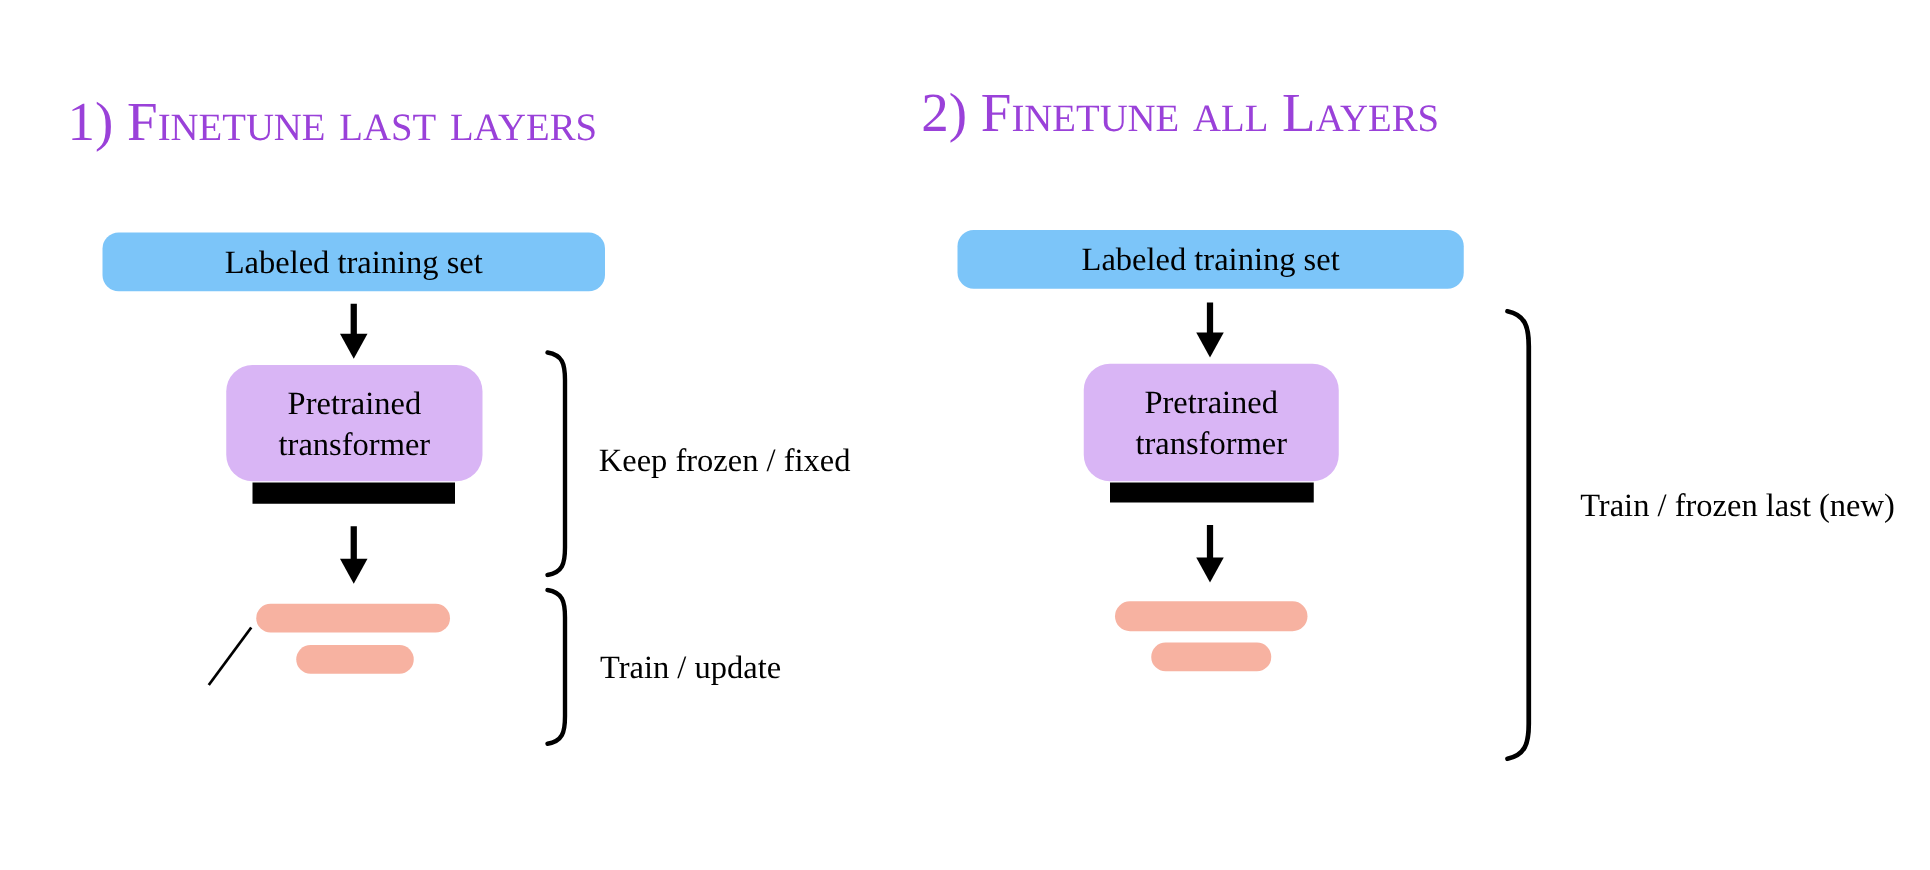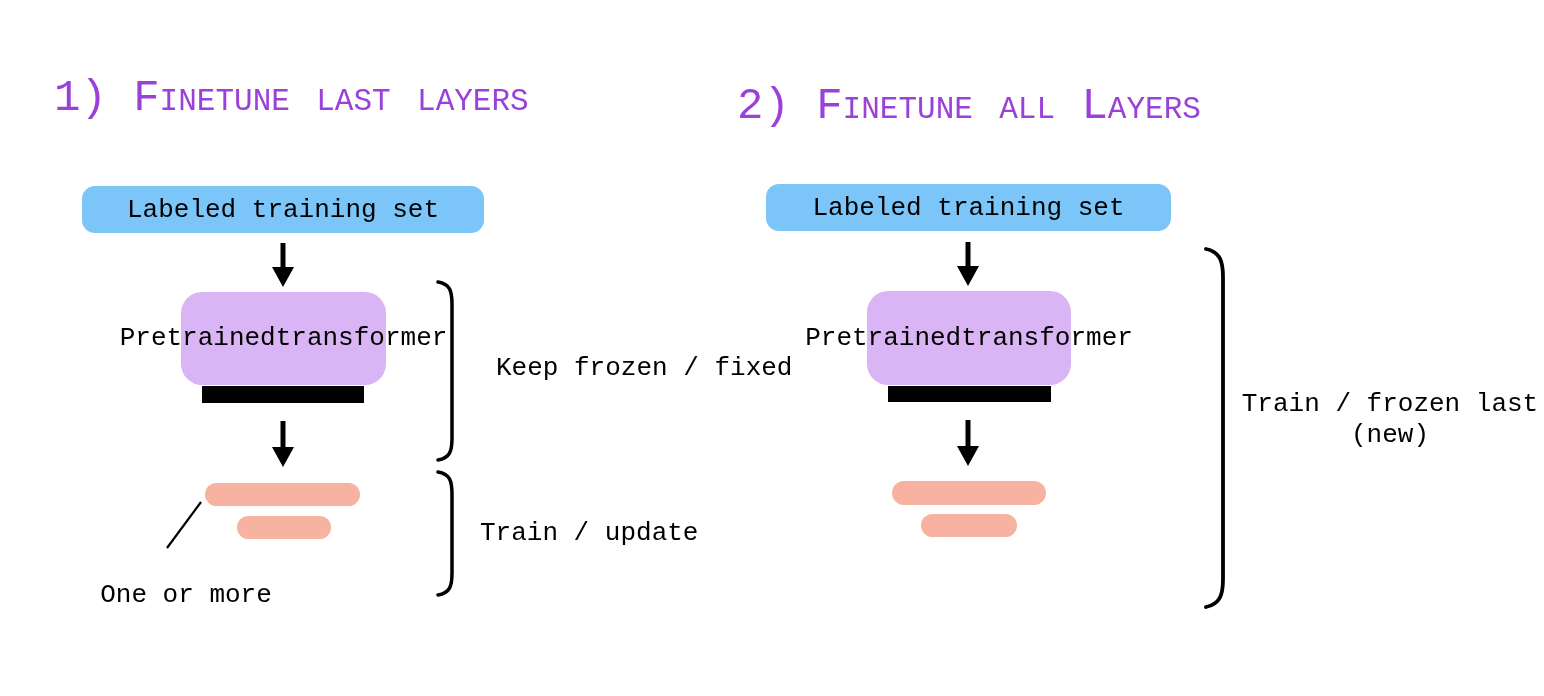--- a/index.html
+++ b/index.html
@@ -2,21 +2,21 @@
 <html style="--title: #9a41d9; --highlight: #8d46ea; --training_box: #7cc5f9; --model_box: #d9b5f5; --layer_bar: #f7b2a1; --bar: #000000; --text: #111111;"><head>
 <meta charset="utf-8">
 <style>
   html, body { margin: 0; padding: 0; background: #ffffff; }
   .canvas {
     position: relative;
     width: 1544px;
     height: 696px;
     background: #ffffff;
     overflow: hidden;
-    font-family: Liberation Mono, monospace;
+    font-family: Liberation Serif, serif;
     color: var(--text, #111);
   }
   .abs { position: absolute; }
   .panel-title {
     position: absolute;
     margin: 0;
     font-size: 44px;
     line-height: 52px;
     font-weight: 400;
     font-variant: small-caps;
@@ -32,21 +32,21 @@
     font-size: 26px;
     color: #000;
   }
   .training-box {
     background: var(--training_box, #7cc5f9);
     border-radius: 13px;
   }
   .model-box {
     background: var(--model_box, #d9b5f5);
     border-radius: 21px;
-    flex-direction: row;
+    flex-direction: column;
     line-height: 33px;
   }
   .black-bar { position: absolute; background: var(--bar, #000); }
   .pink-bar {
     position: absolute;
     background: var(--layer_bar, #f7b2a1);
     border-radius: 12px;
   }
   .label {
     position: absolute;
@@ -95,36 +95,35 @@
     </svg>
 
     <div class="pink-bar" style="left:205px; top:483px; width:155px; height:23px;"></div>
     <div class="pink-bar" style="left:237px; top:516px; width:94px; height:23px;"></div>
 
     <svg class="abs" style="left:165px; top:500px;" width="38" height="50" viewBox="0 0 38 50">
       <line x1="2" y1="48" x2="36" y2="2" stroke="#000" stroke-width="2.2"></line>
     </svg>
 
     <div class="caption" style="left:36px; top:580px; width:300px;">
-      <div>One or more</div>
     </div>
 
     <svg class="abs" style="left:436px; top:280px;" width="20" height="182" viewBox="0 0 20 182">
       <path d="M2,2 C14,4 16,11 16,24 L16,158 C16,171 14,178 2,180" fill="none" stroke="#000" stroke-width="3.5" stroke-linecap="round"></path>
     </svg>
-    <div class="label" style="left:496px; top:353px;text-align:right;">Keep frozen / fixed</div>
+    <div class="label" style="left:479px; top:353px;text-align:right;">Keep frozen / fixed</div>
 
     <svg class="abs" style="left:436px; top:470px;" width="20" height="127" viewBox="0 0 20 127">
       <path d="M2,2 C14,4 16,11 16,24 L16,103 C16,116 14,123 2,125" fill="none" stroke="#000" stroke-width="3.5" stroke-linecap="round"></path>
     </svg>
     <div class="label" style="left:480px; top:518px;">Train / update</div>
   </section>
 
   <section>
-    <h1 class="panel-title" style="left:737px; top:80px;">2) Finetune all Layers</h1>
+    <h1 class="panel-title" style="left:737px; top:65px;">2) Finetune all Layers</h1>
 
     <div class="box training-box" style="left:766px; top:184px; width:405px; height:47px;">
       <span>Labeled training set</span>
     </div>
 
     <svg class="abs" style="left:955px; top:241px;" width="26" height="46" viewBox="0 0 26 46">
       <line x1="13" y1="1" x2="13" y2="27" stroke="#000" stroke-width="5"></line>
       <polygon points="2,25 24,25 13,45" fill="#000"></polygon>
     </svg>
 

